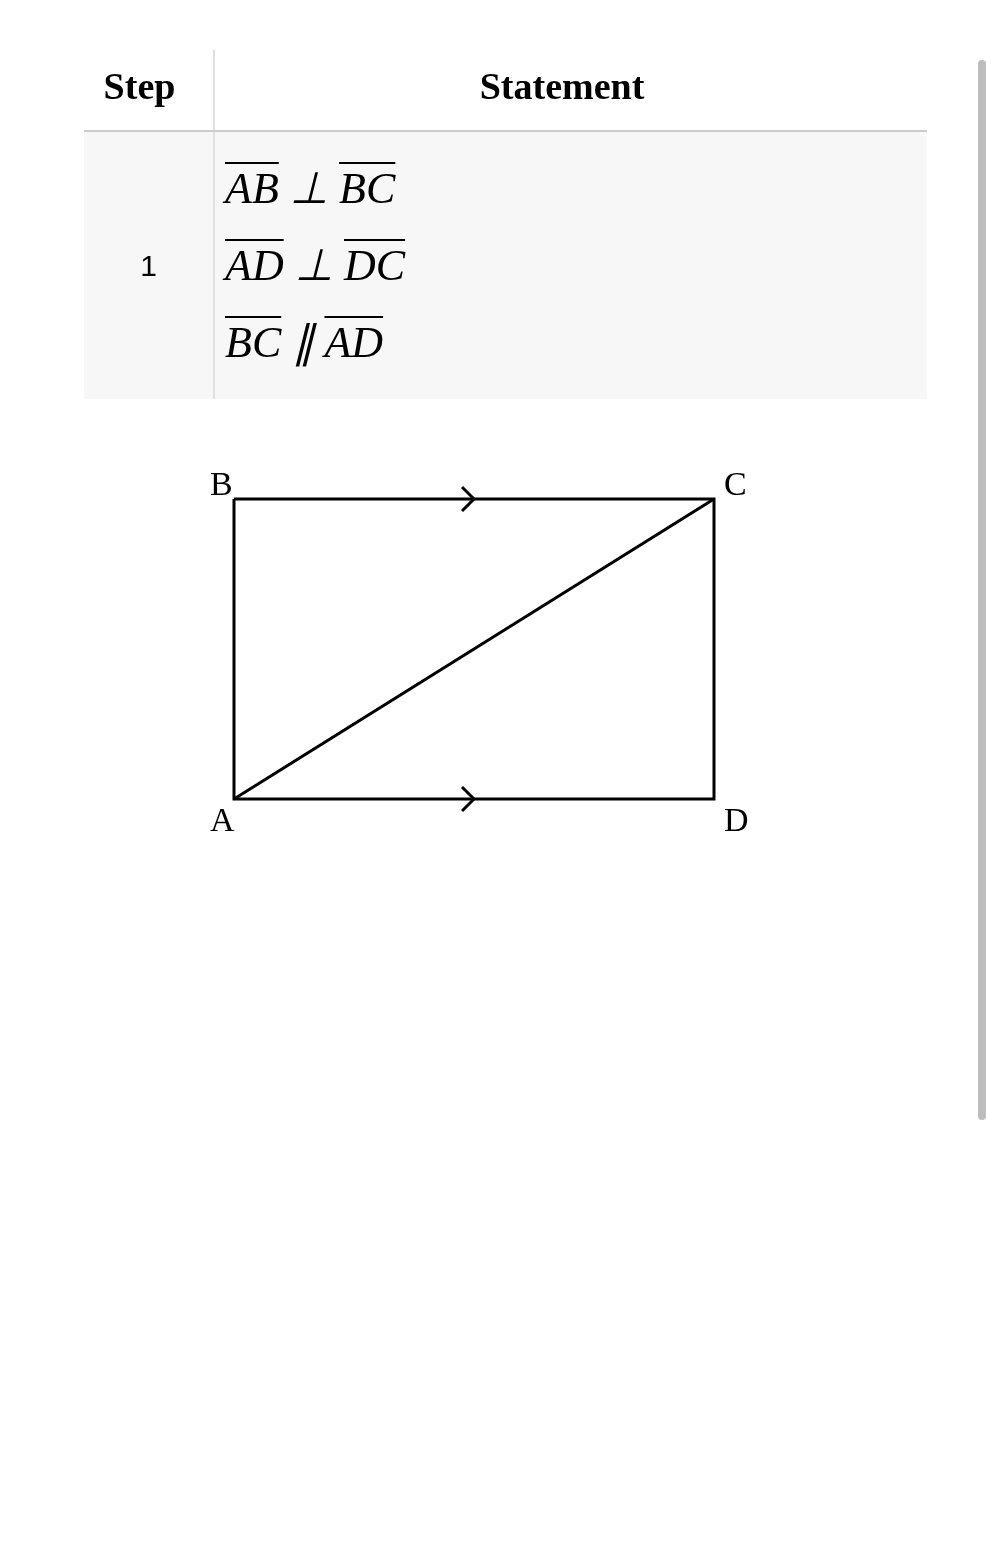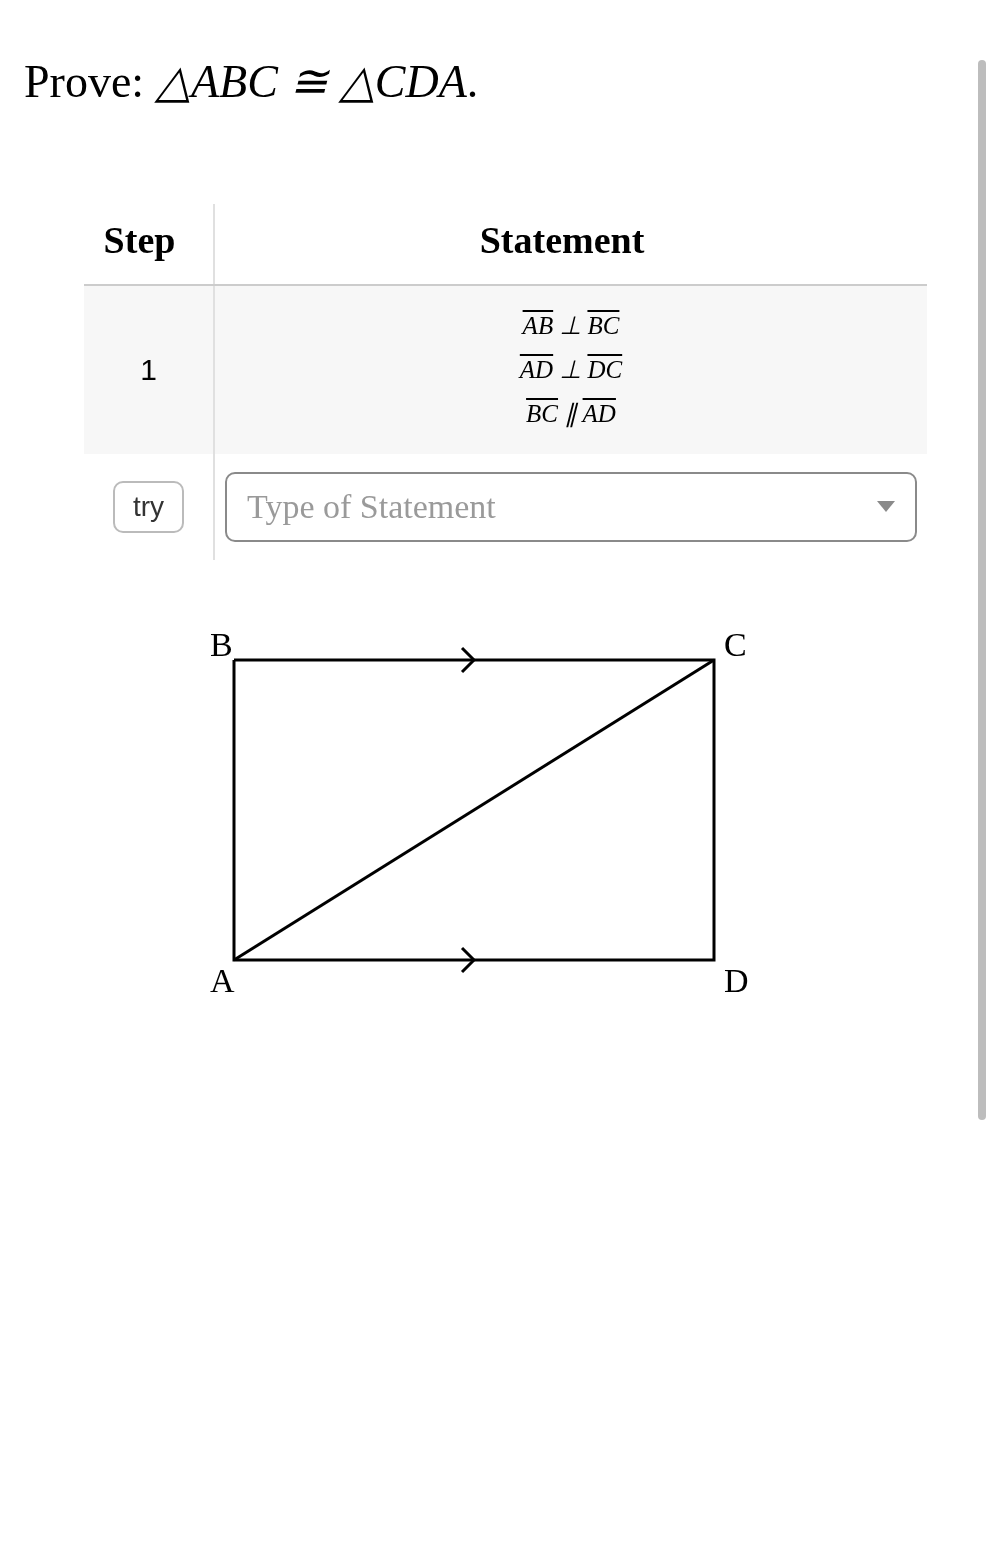--- a/index.html
+++ b/index.html
@@ -72,24 +72,24 @@
     font-size: 30px;
     border-right: 2px solid #e0e0e0;
     width: 130px;
   }
   table.proof th.step-col-h {
     border-right: 2px solid #e0e0e0;
     width: 130px;
   }
   .row-shade { background: #f7f7f7; }
   .stmt-block {
-    font-size: 25px;
+    font-size: 44px;
     line-height: 1.75;
     font-family: 'Times New Roman', serif;
-    text-align: center;
+    text-align: left;
   }
   .input-row td { padding-top: 22px; }
   .try-btn {
     display: inline-block;
     border: 2px solid #bbb;
     border-radius: 10px;
     padding: 8px 18px;
     font-family: Arial, sans-serif;
     font-size: 28px;
     color: #333;
@@ -127,26 +127,20 @@
   }
 </style>
 </head>
 <body>
 
 <div class="page">
 
   <div class="scrollbar"></div>
 
 
-  <div class="prove">
-    <span>Prove:</span>
-    <span class="math"> △</span><span class="math">ABC</span>
-    <span class="math"> ≅ </span>
-    <span class="math">△</span><span class="math">CDA</span><span>.</span>
-  </div>
 
   <div class="table-wrap">
     <table class="proof">
       <thead>
         <tr>
           <th class="step-col-h">Step</th>
           <th>Statement</th>
         </tr>
       </thead>
       <tbody>
@@ -162,31 +156,20 @@
               <div>
                 <span class="overline">AD</span>
                 <span class="math"> ⊥ </span>
                 <span class="overline">DC</span>
               </div>
               <div>
                 <span class="overline">BC</span>
                 <span class="math"> ∥ </span>
                 <span class="overline">AD</span>
               </div>
-            </div>
-          </td>
-        </tr>
-        <tr class="input-row">
-          <td class="step-col" style="border-right:2px solid #e0e0e0;">
-            <span class="try-btn">try</span>
-          </td>
-          <td>
-            <div class="type-select">
-              <span>Type of Statement</span>
-              <span class="chev"></span>
             </div>
           </td>
         </tr>
       </tbody>
     </table>
   </div>
 
   <div class="diagram">
     <svg class="fig" width="600" height="420" viewBox="0 0 600 420">
 

